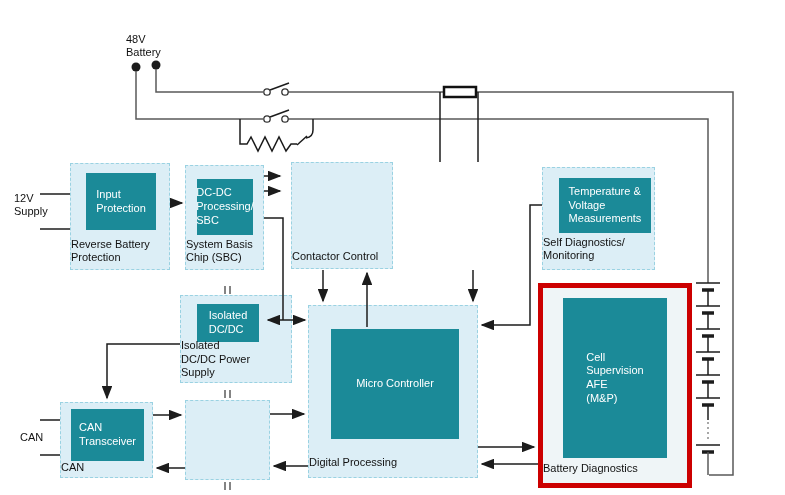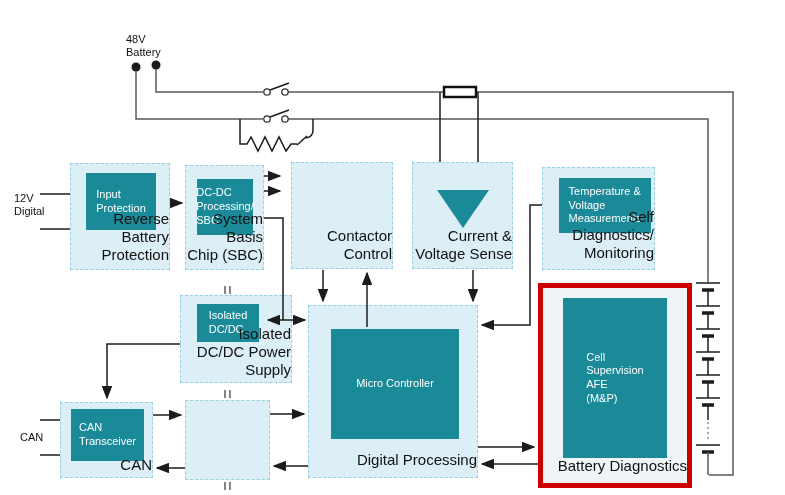--- a/index.html
+++ b/index.html
@@ -5,22 +5,22 @@
   *{box-sizing:border-box;margin:0;padding:0}
   html,body{background:#fff}
   body{width:785px;height:495px;position:relative;overflow:hidden;
        font-family:"Liberation Sans",sans-serif;color:#111}
   .stage{position:absolute;left:0;top:0;width:629px;height:495px}
   .container{position:absolute;background:var(--container_fill);
              border:1.5px dashed var(--container_border);z-index:1}
   .chip{position:absolute;background:var(--teal);color:#fff;
         display:flex;align-items:center;justify-content:center;
         text-align:left;font-size:11px;line-height:1.25;white-space:pre-line}
-  .caption{position:absolute;left:0;right:0;bottom:5px;text-align:right;
-           font-size:15px;line-height:1.2;color:#111;white-space:pre-line}
+  .caption{position:absolute;left:0;right:0;bottom:5px;text-align:left;
+           font-size:11px;line-height:1.2;color:#111;white-space:pre-line}
   .freelabel{position:absolute;font-size:11px;line-height:1.2;color:#111;
              white-space:pre-line;z-index:1}
   .hl{background:var(--highlight_fill);border:5px solid var(--highlight)}
   .tri{position:absolute;width:0;height:0;border-left:26px solid transparent;
        border-right:26px solid transparent;border-top:38px solid var(--teal)}
   svg.wires{position:absolute;left:0;top:0;z-index:2;pointer-events:none}
   .wire{fill:none;stroke:var(--wire);stroke-width:1.5}
   .rail{stroke:var(--rail)}
   .thick{stroke-width:3.5}
   .dotted{stroke-dasharray:2,3;stroke:#8a8a8a}
@@ -31,21 +31,21 @@
   #ah path{fill:var(--wire)}
 </style>
 </head>
 <body>
 
 <div class="stage">
 
   <div class="freelabel" style="left:126px;top:33px">48V
 Battery</div>
   <div class="freelabel" style="left:14px;top:192px">12V
-Digital</div>
+Supply</div>
   <div class="freelabel" style="left:20px;top:431px">CAN</div>
 
   <div class="container" style="left:70px;top:163px;width:100px;height:107px">
     <div class="chip" style="left:15px;top:9px;width:70px;height:57px">Input
 Protection</div>
     <div class="caption">Reverse Battery
 Protection</div>
   </div>
 
   <div class="container" style="left:185px;top:165px;width:79px;height:105px">
@@ -53,25 +53,20 @@
 Processing/
 SBC</div>
     <div class="caption">System Basis
 Chip (SBC)</div>
   </div>
 
   <div class="container" style="left:291px;top:162px;width:102px;height:107px">
     <div class="caption">Contactor Control</div>
   </div>
 
-  <div class="container" style="left:412px;top:162px;width:101px;height:107px">
-    <div class="tri" style="left:24px;top:27px"></div>
-    <div class="caption">Current &amp;
-Voltage Sense</div>
-  </div>
 
   <div class="container" style="left:542px;top:167px;width:113px;height:103px">
     <div class="chip" style="left:16px;top:10px;width:92px;height:55px">Temperature &amp;
 Voltage
 Measurements</div>
     <div class="caption" style="bottom:7px">Self Diagnostics/
 Monitoring</div>
   </div>
 
   <div class="container" style="left:180px;top:295px;width:112px;height:88px">

